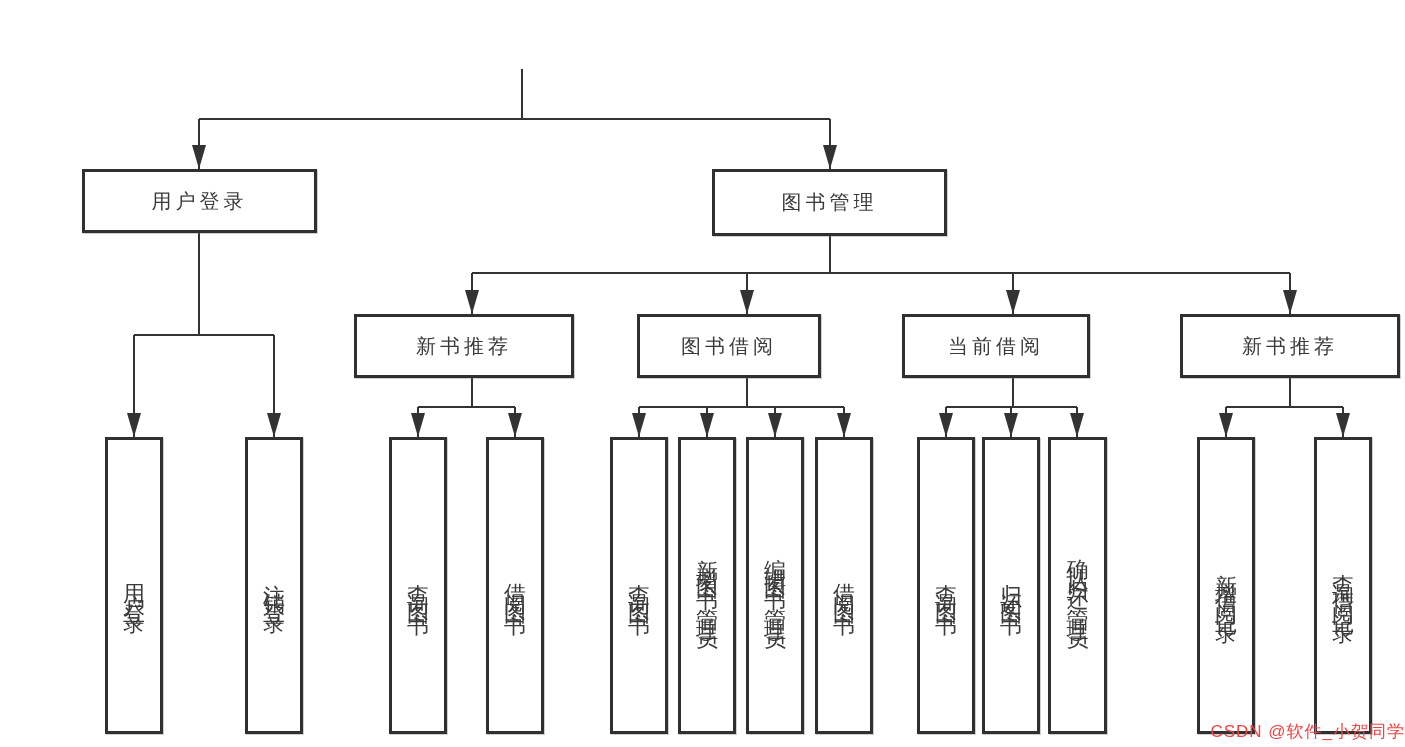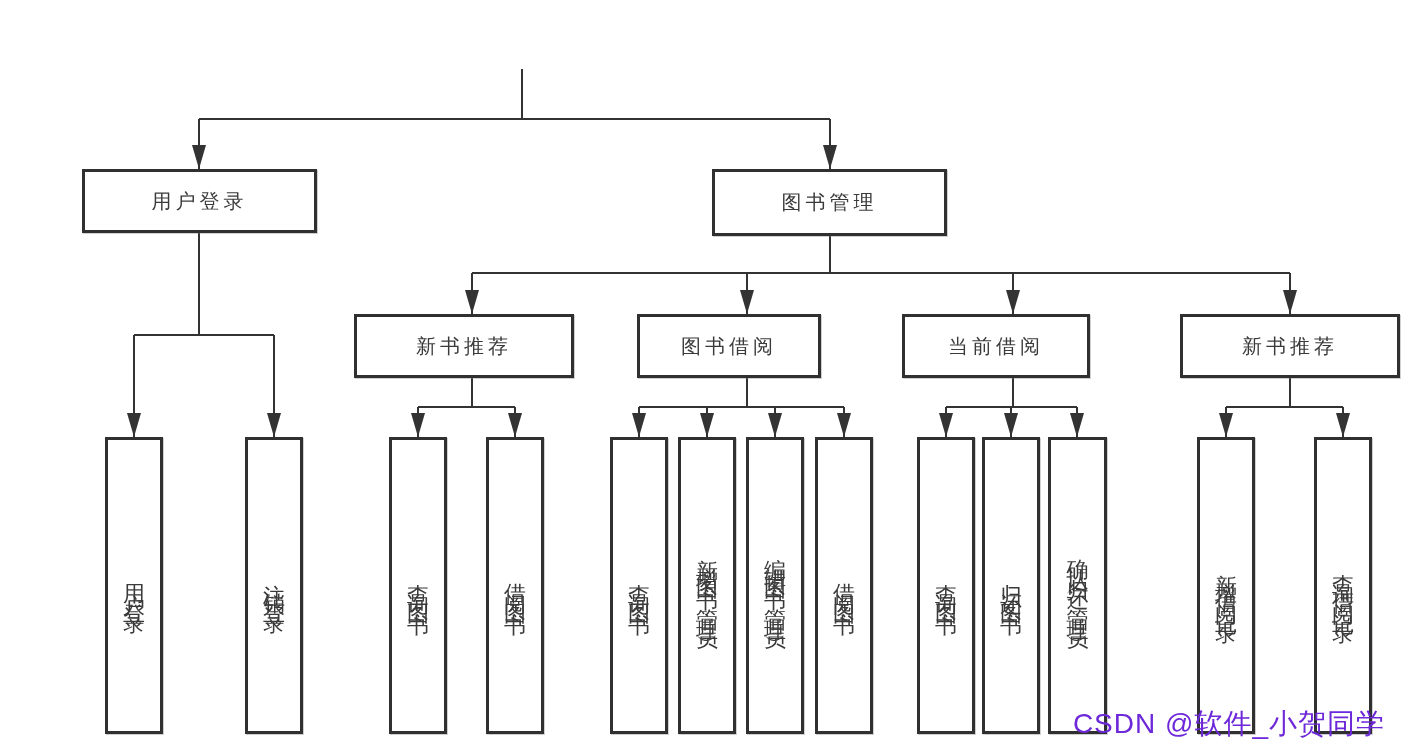--- a/index.html
+++ b/index.html
@@ -39,25 +39,25 @@
   .box.v .lbl {
     writing-mode: vertical-rl;
     text-orientation: mixed;
     font-size: 22px;
     letter-spacing: 10px;
     white-space: normal;
     line-height: 1;
   }
   .watermark {
     position: absolute;
-    right: 20px;
+    right: 0;
     bottom: 4px;
     z-index: 5;
-    font-size: 28px;
-    color: #6d28d9;
+    font-size: 17px;
+    color: #ef4444;
     letter-spacing: 1px;
     white-space: nowrap;
   }
 </style>
 </head>
 <body>
 
 <div class="stage">
 
   <svg class="wires" width="1405" height="747" viewBox="0 0 1405 747" xmlns="http://www.w3.org/2000/svg">

